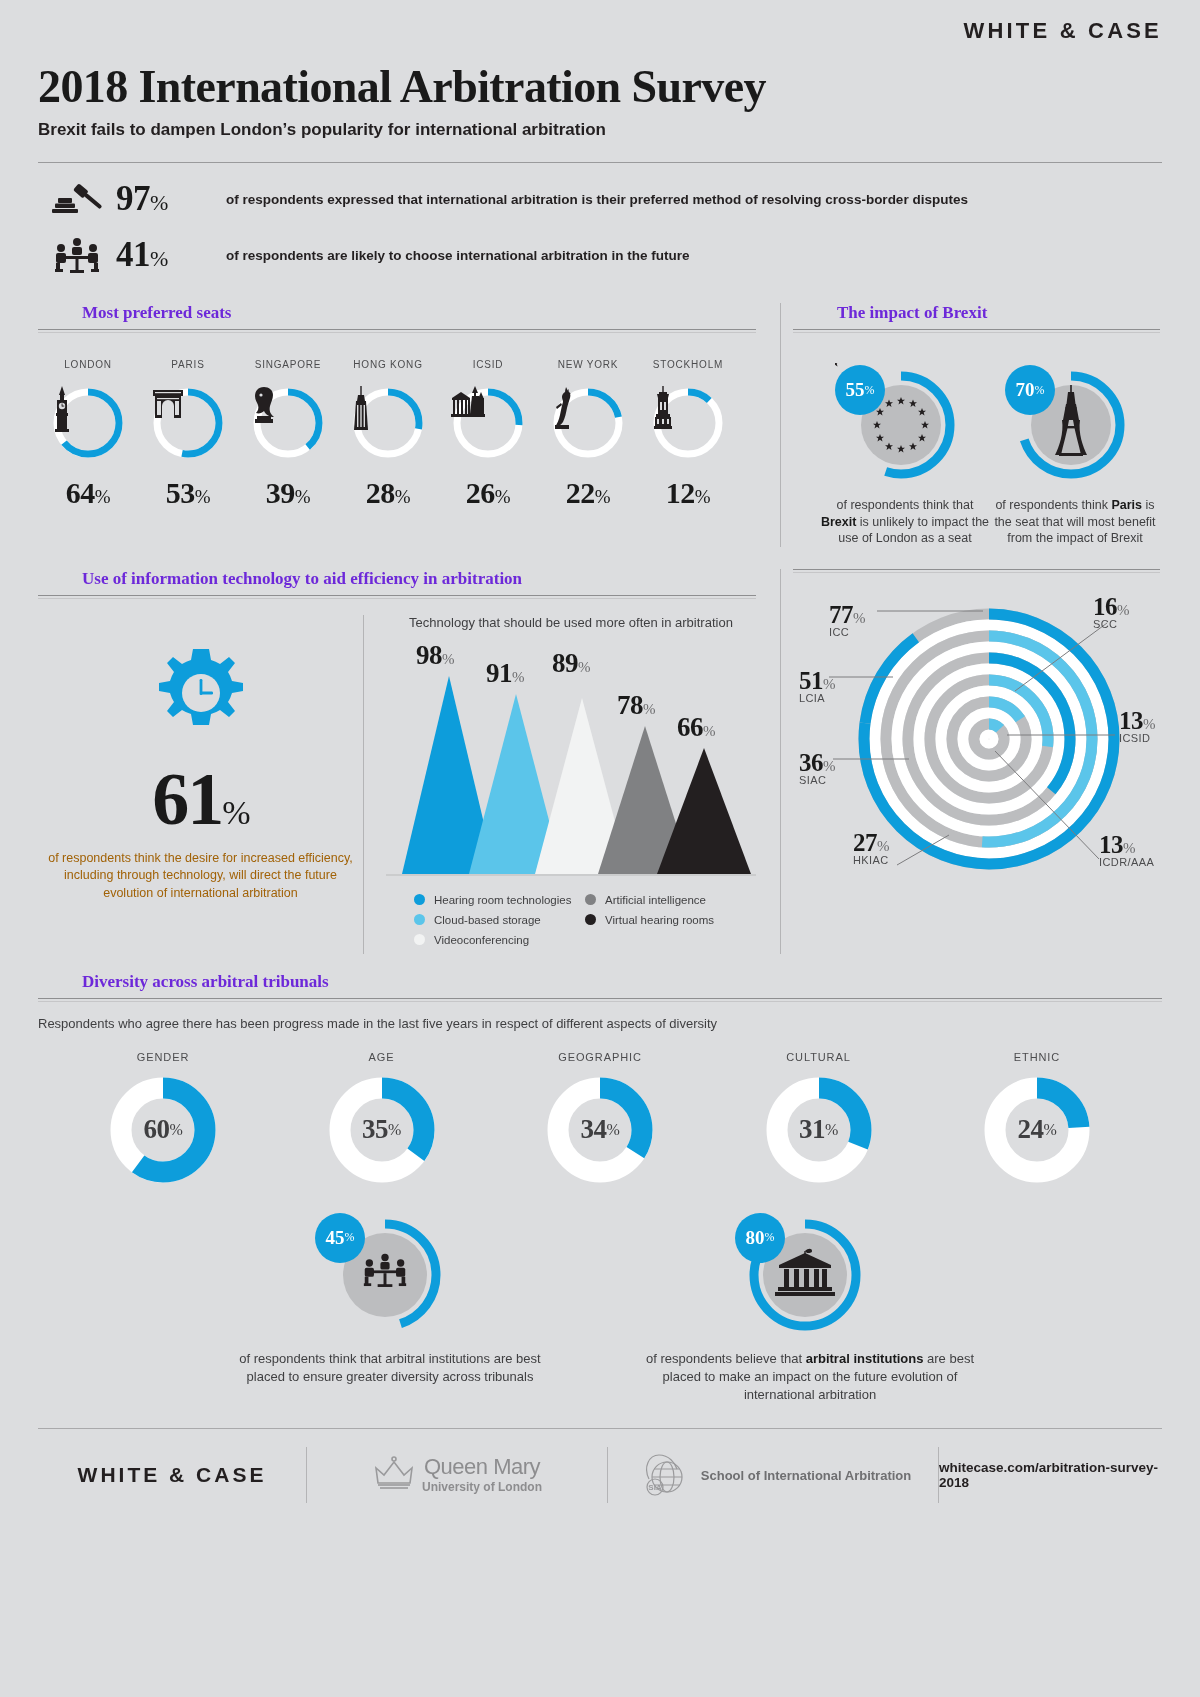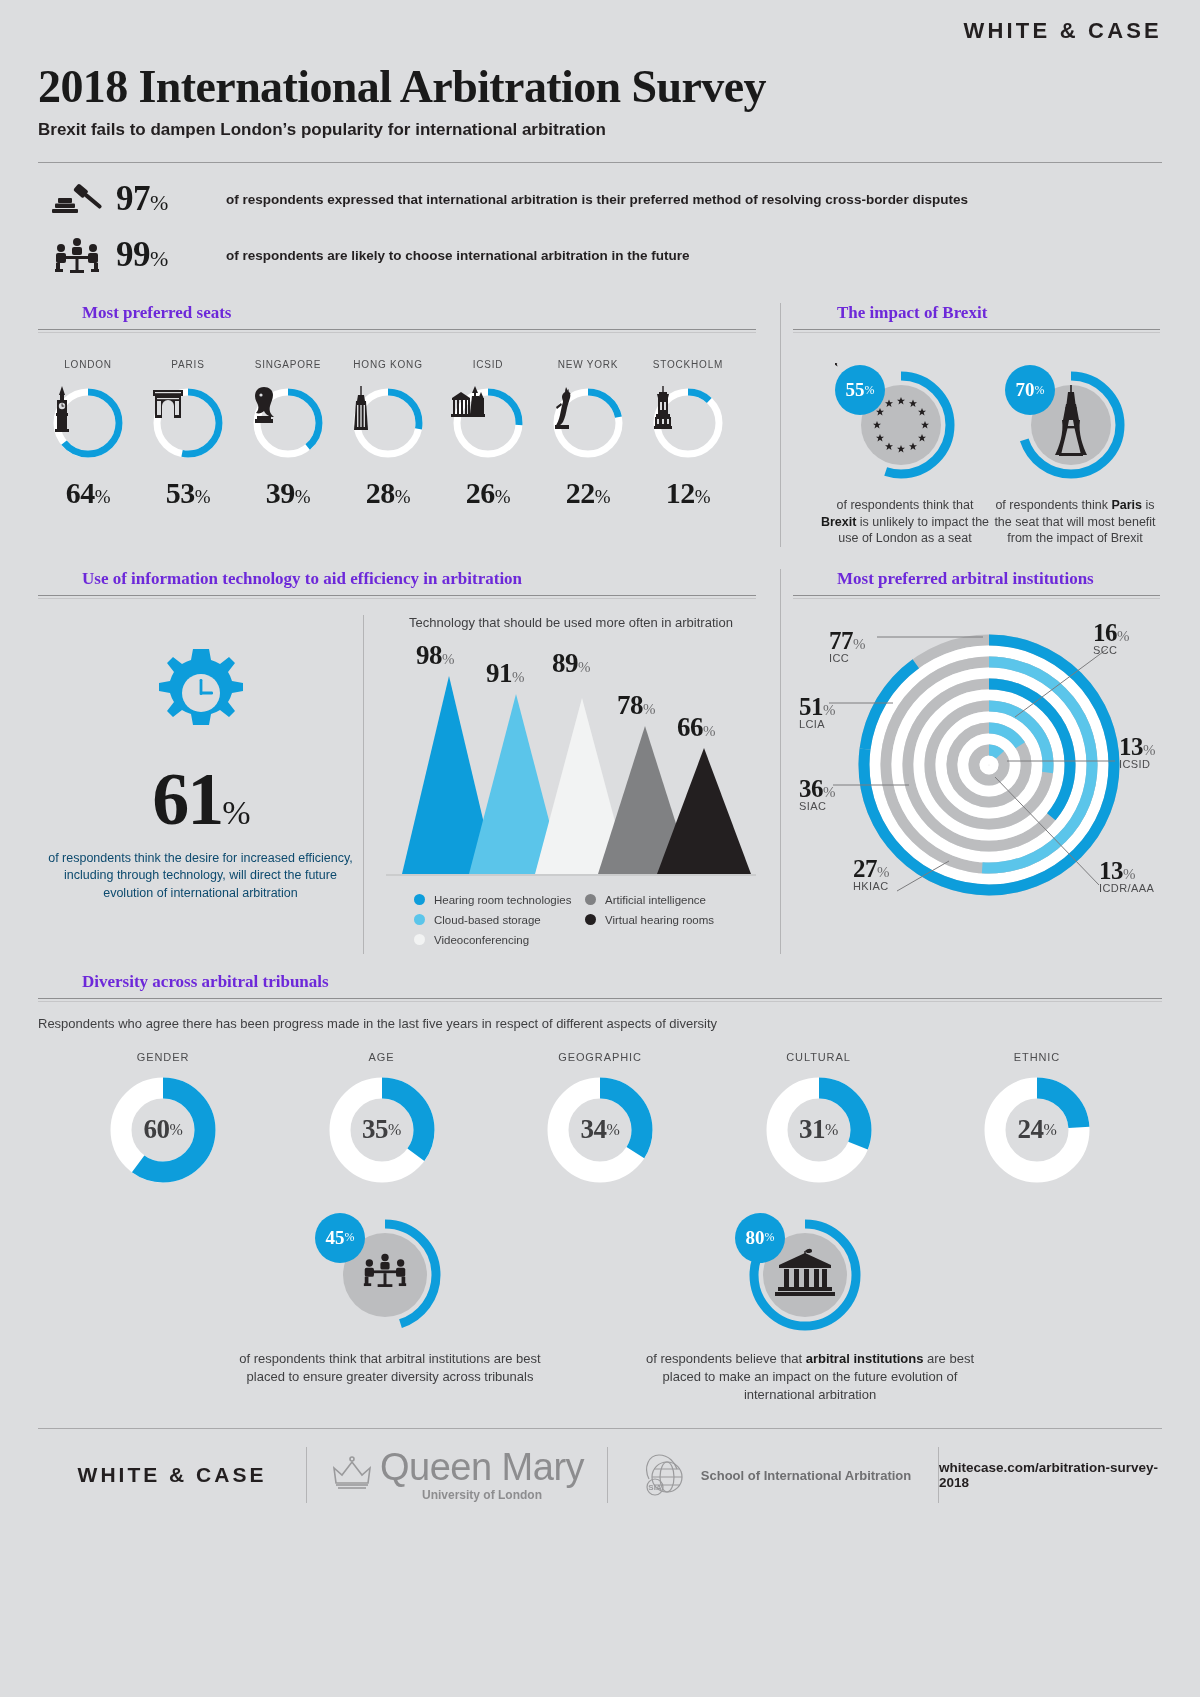--- a/index.html
+++ b/index.html
@@ -80,21 +80,21 @@
   .brexit-cap b { color: #1a1a1a; }
 
   
   .it-flex { display: flex; margin-top: 16px; }
   .it-left { width: 330px; text-align: center; padding-top: 26px; }
   .gear-num {
     font-family: "Liberation Serif", serif; font-weight: bold;
     font-size: 74px; color: #1a1a1a; letter-spacing: -2px; margin-top: 6px;
   }
   .gear-num .pc { font-size: 34px; font-weight: normal; }
-  .it-cap { font-size: 12.5px; line-height: 1.4; color: #0c4a6e; margin-top: 8px; padding: 0 10px; }
+  .it-cap { font-size: 12.5px; line-height: 1.4; color: #a16207; margin-top: 8px; padding: 0 10px; }
   .it-right { flex: 1; padding-left: 22px; border-left: 1px solid #b4b4b6; }
   .pyr-title { font-size: 13px; color: #3f3f41; text-align: center; margin-bottom: 4px; }
   .pyr-box { position: relative; height: 250px; }
   .pyr-box svg { display: block; }
   .pyr-val {
     position: absolute; font-family: "Liberation Serif", serif; font-weight: bold;
     font-size: 27px; color: #1a1a1a; letter-spacing: -0.5px;
   }
   .pyr-val .pc { font-size: 15px; font-weight: normal; color: #6d6d6f; }
   .legend { display: flex; flex-wrap: wrap; margin-top: 10px; padding-left: 28px; }
@@ -130,21 +130,21 @@
   .bt-cap { font-size: 13px; line-height: 1.4; color: #3f3f41; margin-top: 14px; }
   .bt-cap b { color: #1a1a1a; }
 
   
   .footer-rule { height: 1px; background: #a9a9ab; margin-top: 24px; }
   .footer { display: flex; align-items: center; height: 92px; }
   .f-cell { display: flex; align-items: center; justify-content: center; height: 56px; }
   .f-div { width: 1px; height: 56px; background: #b4b4b6; }
   .wc-foot { font-weight: bold; font-size: 21px; letter-spacing: 3px; color: #231f20; }
   .qm { text-align: center; color: #8d8d8f; }
-  .qm .l1 { font-size: 38px; letter-spacing: -0.5px; line-height: 1; }
+  .qm .l1 { font-size: 22px; letter-spacing: -0.5px; line-height: 1; }
   .qm .l2 { font-size: 12px; font-weight: bold; margin-top: 2px; }
   .sia-txt { font-size: 13px; font-weight: bold; color: #6f6f71; margin-left: 8px; }
   .url { font-size: 13.5px; font-weight: bold; color: #231f20; }
 </style>
 </head>
 <body>
 
 <div class="page">
 
   <div class="brand-top">
@@ -185,21 +185,21 @@
           <circle cx="42" cy="13" r="4"></circle>
             <rect x="37" y="18" width="10" height="10" rx="2"></rect>
           <path d="M43 28 h4 v7 h-4z"></path>
             <path d="M40 34 h8 v3 h-8z"></path>
           <rect x="14" y="21" width="24" height="3"></rect>
           <rect x="24.5" y="24" width="3" height="12"></rect>
           <rect x="19" y="35" width="14" height="3"></rect>
         </g>
       </svg>
     </div>
-    <div class="kpi-num"><span>99</span><span class="pc">%</span></div>
+    <div class="kpi-num"><span>41</span><span class="pc">%</span></div>
     <div class="kpi-text">of respondents are likely to choose international arbitration in the future</div>
   </div>
 
   <div class="two-col">
 
     <div class="col-left">
       <div class="sec-head">Most preferred seats</div>
       <div class="sec-rule"></div>
       <div class="sec-rule2"></div>
 
@@ -524,21 +524,20 @@
             <div class="lg-item">
                 <span class="dot" style="background:#f2f3f3"></span>
                 <span>Videoconferencing</span>
               </div>
           </div>
         </div>
       </div>
     </div>
 
     <div class="col-right">
-      <div class="sec-head">Most preferred arbitral institutions</div>
       <div class="sec-rule"></div>
       <div class="sec-rule2"></div>
 
       <div class="spiral-wrap">
         <svg width="380" height="280" viewBox="0 0 380 280" style="position:absolute;left:0;top:0">
           <g transform="translate(196,148)">
 
             <circle r="125" fill="none" stroke="#bcbdbf" stroke-width="11"></circle>
             <circle r="114" fill="none" stroke="#ffffff" stroke-width="11"></circle>
             <circle r="103" fill="none" stroke="#bcbdbf" stroke-width="11"></circle>

